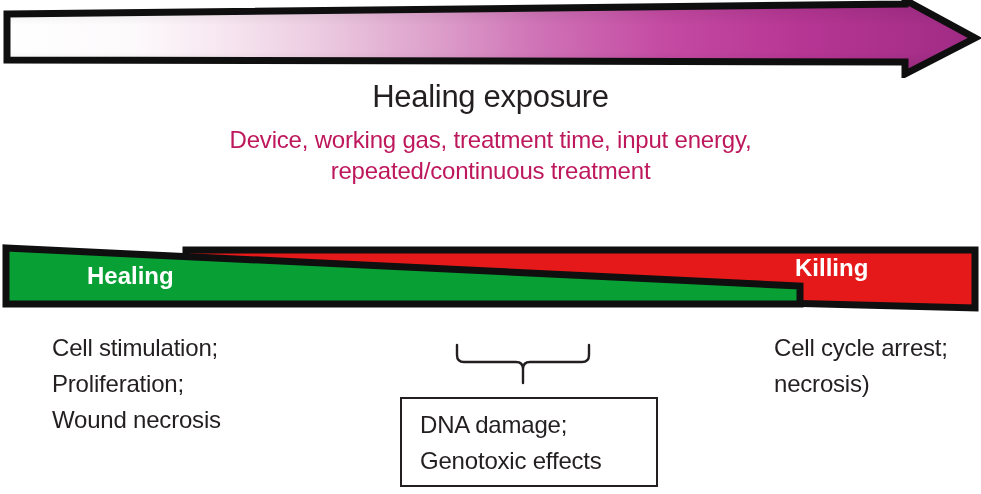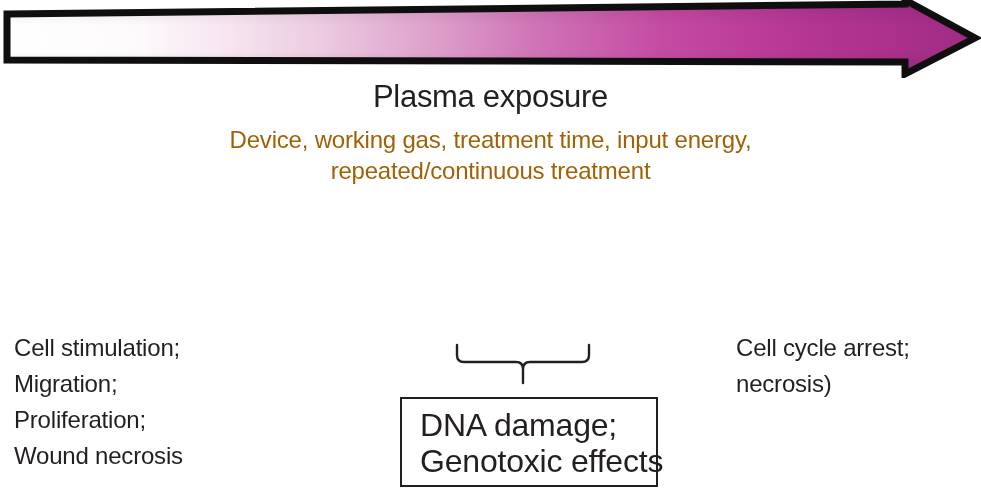--- a/index.html
+++ b/index.html
@@ -42,21 +42,21 @@
     line-height: 38px;
     letter-spacing: -0.3px;
     color: #231f20;
     white-space: nowrap;
   }
   #subtitle-lines {
     margin-top: 8px;
     font-size: 24px;
     line-height: 31px;
     letter-spacing: -0.2px;
-    color: #a16207;
+    color: #be185d;
   }
   .subtitle-line { white-space: nowrap; }
 
   
   #wedges-wrap {
     position: absolute;
     left: 0;
     top: 236px;
     width: 981px;
     height: 80px;
@@ -72,21 +72,21 @@
   
   .text-col {
     position: absolute;
     font-size: 24px;
     line-height: 36px;
     letter-spacing: -0.2px;
     color: #231f20;
   }
   #left-col  { left: 14px;  top: 330px; width: 330px; }
   #right-col { left: 736px; top: 330px; width: 245px; }
-  .text-line { white-space: nowrap; }
+  .text-line { white-space: nowrap; margin-left: 38px; }
 
   
   #brace-wrap {
     position: absolute;
     left: 452px;
     top: 342px;
     width: 142px;
     height: 44px;
   }
   #brace-svg { display: block; }
@@ -96,21 +96,21 @@
     left: 400px;
     top: 397px;
     width: 258px;
     height: 90px;
     border: 2px solid #231f20;
     box-sizing: border-box;
     background: #ffffff;
   }
   #note-lines {
     padding: 8px 0 0 18px;
-    font-size: 32px;
+    font-size: 24px;
     line-height: 36px;
     letter-spacing: -0.2px;
     color: #231f20;
   }
   .note-line { white-space: nowrap; }
 </style>
 </head>
 <body>
 
 <div id="figure">
@@ -136,31 +136,40 @@
           <stop offset="1.00" stop-color="#000000" stop-opacity="0.12"></stop>
         </linearGradient>
       </defs>
 
       <polygon points="7,14 905,4 905,0 975,38 905,74 905,62 7,60" fill="url(#plasmaGrad)" stroke="#0f0f0f" stroke-width="7" stroke-linejoin="miter"></polygon>
       <polygon points="7,14 905,4 905,0 975,38 905,74 905,62 7,60" fill="url(#plasmaGradShade)" stroke="none"></polygon>
     </svg>
   </div>
 
   <div id="title-block">
-    <div id="main-title">Plasma exposure</div>
+    <div id="main-title">Healing exposure</div>
     <div id="subtitle-lines">
       <div class="subtitle-line">Device, working gas, treatment time, input energy,</div>
       <div class="subtitle-line">repeated/continuous treatment</div>
     </div>
   </div>
 
+  <div id="wedges-wrap">
+    <svg id="wedges-svg" width="981" height="80" viewBox="0 0 981 80">
+
+      <polygon points="186,14 975,14 975,72 186,52" fill="#e51919" stroke="#0f0f0f" stroke-width="7" stroke-linejoin="miter"></polygon>
+
+      <polygon points="6,12 800,50 800,68 6,68" fill="#08a035" stroke="#0f0f0f" stroke-width="7" stroke-linejoin="miter"></polygon>
+      <text class="wedge-label" x="87" y="48">Healing</text>
+      <text class="wedge-label" x="795" y="40">Killing</text>
+    </svg>
+  </div>
 
   <div id="left-col" class="text-col">
     <div class="text-line">Cell stimulation;</div>
-    <div class="text-line">Migration;</div>
     <div class="text-line">Proliferation;</div>
     <div class="text-line">Wound necrosis</div>
   </div>
 
   <div id="right-col" class="text-col">
     <div class="text-line">Cell cycle arrest;</div>
     <div class="text-line">necrosis)</div>
   </div>
 
   <div id="brace-wrap">

